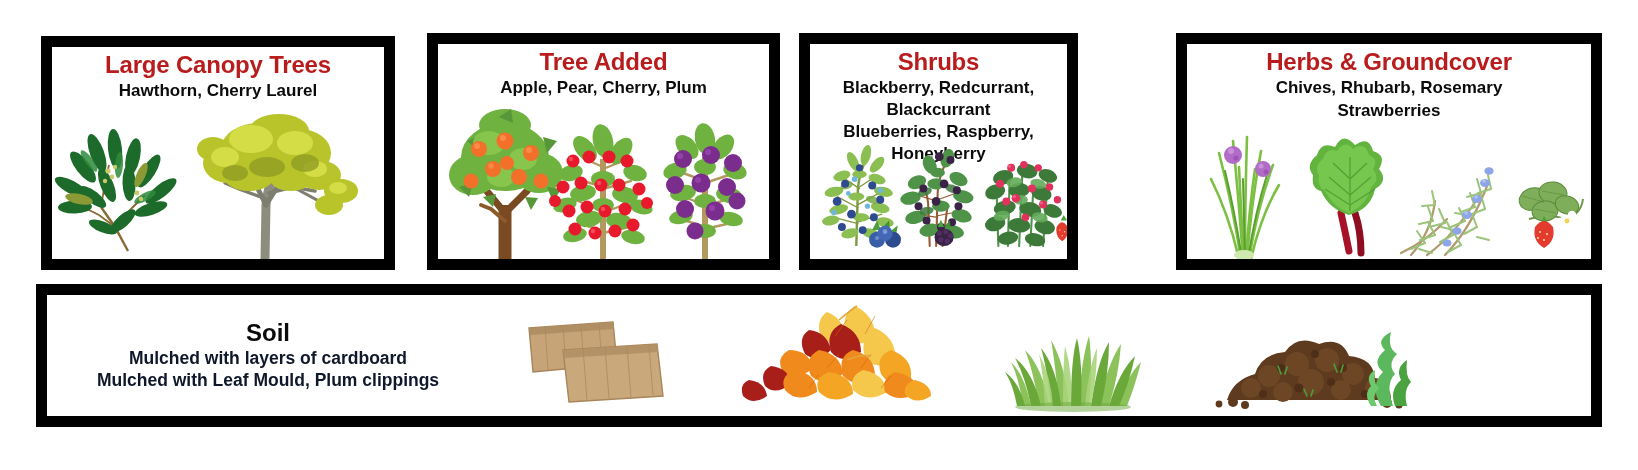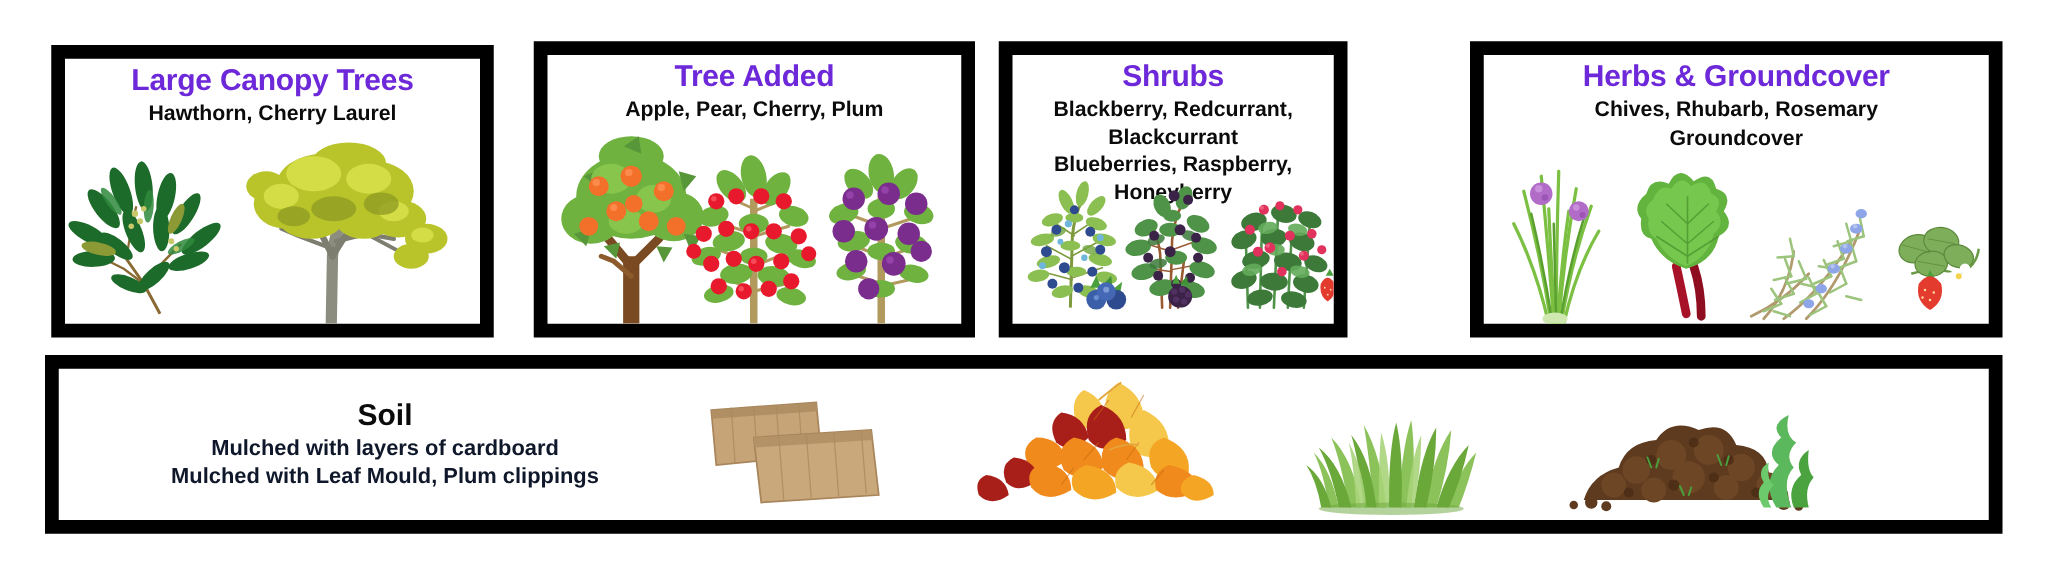--- a/index.html
+++ b/index.html
@@ -29,21 +29,21 @@
   }
   .panel-head {
     text-align: center;
     padding-top: 5px;
   }
   .panel-title {
     font-size: 24px;
     font-weight: bold;
     line-height: 1.12;
     letter-spacing: -0.2px;
-    color: #6d28d9;
+    color: #b91c1c;
   }
   .panel-sub {
     font-size: 17px;
     font-weight: bold;
     line-height: 1.28;
     color: #0b0b0b;
     margin-top: 1px;
   }
   .panel-art {
     position: absolute;
@@ -64,21 +64,20 @@
 
   #panel-canopy .panel-art  { height: 150px; }
   #panel-trio .panel-art    { height: 158px; }
   #panel-shrubs .panel-art  { height: 140px; }
   #panel-herbs .panel-art   { height: 140px; }
 
   .soil-inner {
     display: flex;
     align-items: center;
     height: 100%;
-    margin-left: 40px;
   }
   .soil-text {
     width: 430px;
     text-align: center;
     flex: 0 0 auto;
     padding-left: 6px;
   }
   .soil-title {
     font-size: 24px;
     font-weight: bold;
@@ -540,21 +539,21 @@
           </g>
         </g>
       </svg>
     </div>
   </div>
 
   <div class="panel" id="panel-herbs">
     <div class="panel-head">
       <div class="panel-title">Herbs &amp; Groundcover</div>
       <div class="panel-sub">Chives, Rhubarb, Rosemary</div>
-      <div class="panel-sub">Groundcover</div>
+      <div class="panel-sub">Strawberries</div>
     </div>
     <div class="panel-art">
       <svg class="art-slot" width="400" height="136" viewBox="0 0 400 136">
 
         <g>
           <g stroke="#7cc043" stroke-width="2.6" fill="none" stroke-linecap="round">
             <path d="M52 136 Q44 84 30 30"></path>
             <path d="M54 136 Q50 80 44 18"></path>
             <path d="M56 136 Q56 78 58 14"></path>
             <path d="M58 136 Q62 82 72 28"></path>

